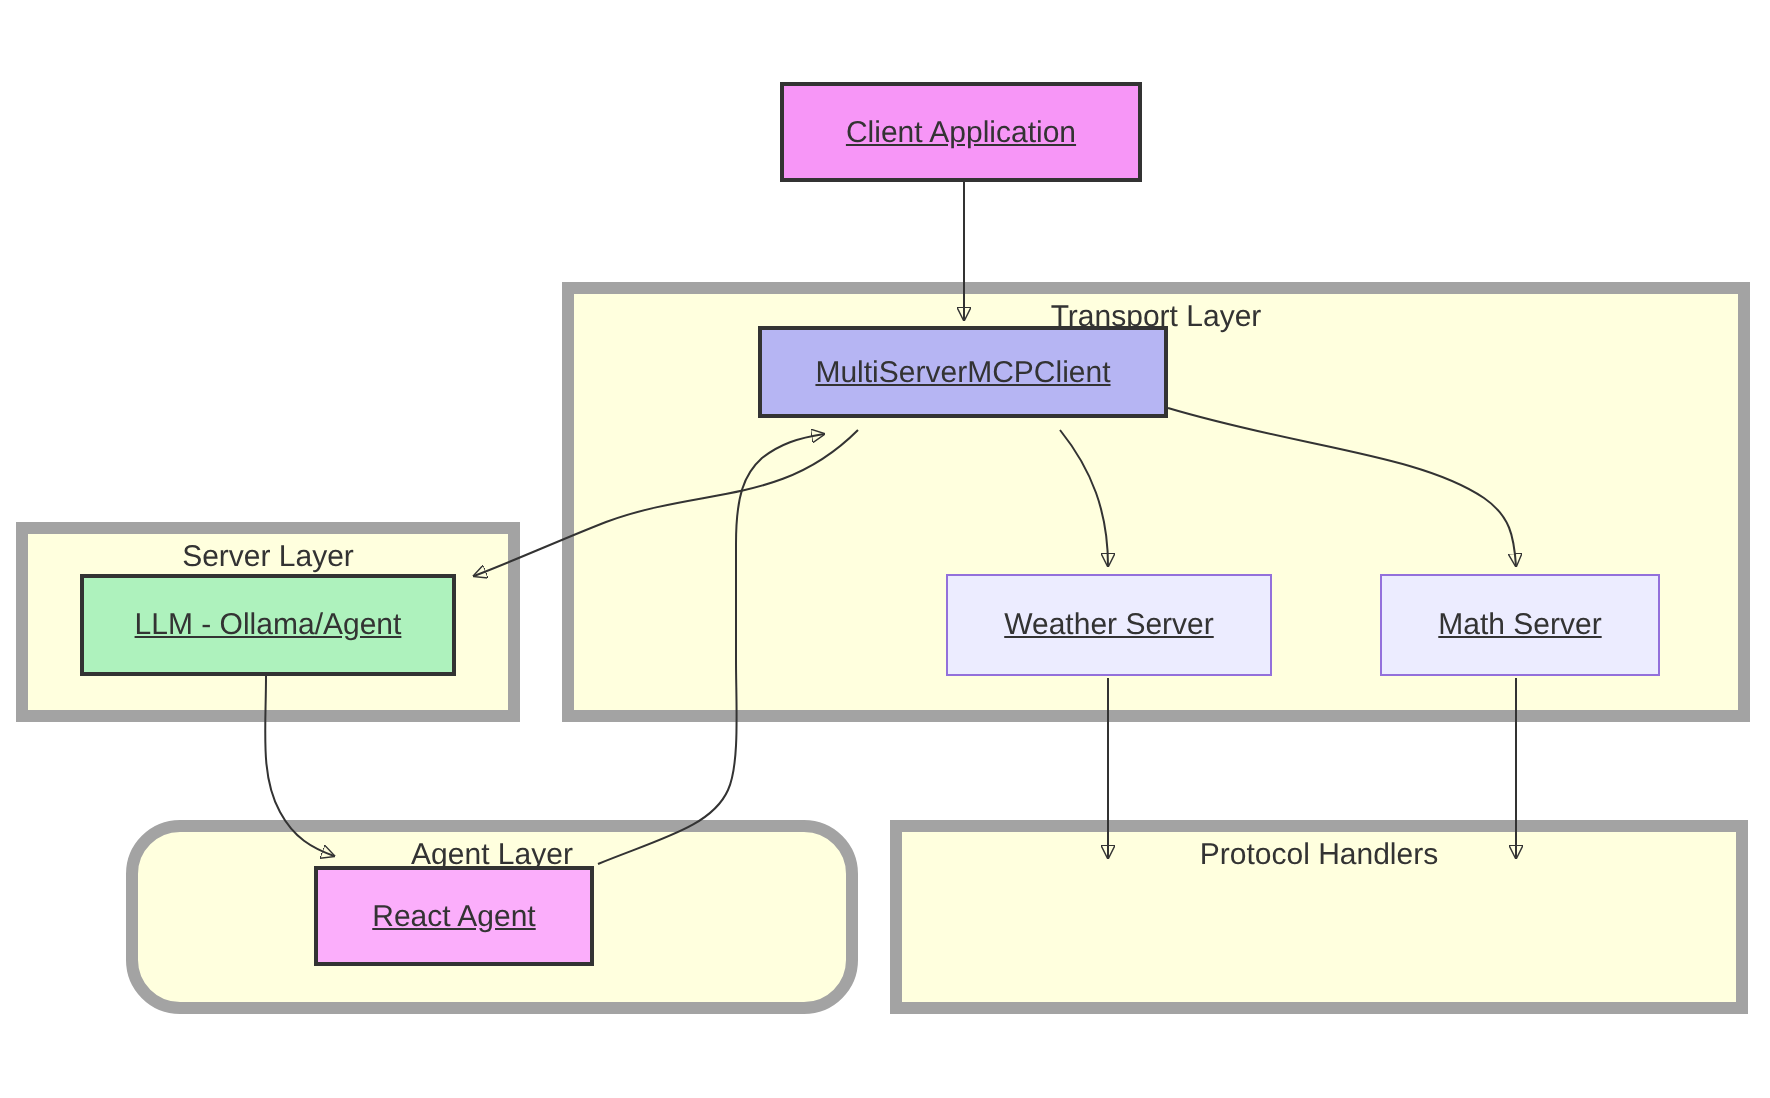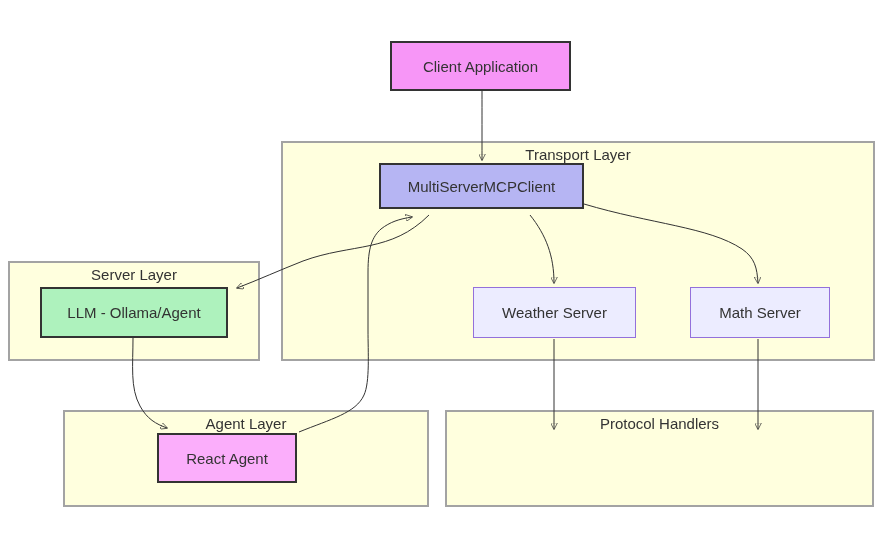--- a/index.html
+++ b/index.html
@@ -9,56 +9,57 @@
     background:#ffffff;
     font-family:"Liberation Sans","DejaVu Sans",sans-serif;
     color:#333333;
     overflow:hidden;
   }
   .edges{position:absolute;left:0;top:0;width:885px;height:549px;z-index:2;}
   .edges path{fill:none;stroke:#333333;stroke-width:1px;}
   .container{
     position:absolute;
     background:#ffffde;
-    border:2px solid #a3a3a3;
+    border:6px solid #a3a3a3;
     box-sizing:border-box;
     z-index:1;
   }
   .container-title{
     position:absolute;left:0;right:0;top:3px;
     text-align:center;
     font-size:15px;
     color:#333333;
   }
   .node{
     position:absolute;
     box-sizing:border-box;
     display:flex;align-items:center;justify-content:center;
     font-size:15px;
     color:#333333;
     text-align:center;
     z-index:3;
+    text-decoration:underline;
   }
   .node.styled{border:2px solid #333333;}
   .node.default{border:1px solid #9370db;background:#ececff;}
 </style>
 </head>
 <body>
 
 <div class="canvas">
 
   <div class="container" style="left:281px;top:141px;width:594px;height:220px;">
     <div class="container-title">Transport Layer</div>
   </div>
 
   <div class="container" style="left:8px;top:261px;width:252px;height:100px;">
     <div class="container-title">Server Layer</div>
   </div>
 
-  <div class="container" style="left:63px;top:410px;width:366px;height:97px;">
+  <div class="container" style="left:63px;top:410px;width:366px;height:97px;border-radius:27px;">
     <div class="container-title">Agent Layer</div>
   </div>
 
   <div class="container" style="left:445px;top:410px;width:429px;height:97px;">
     <div class="container-title">Protocol Handlers</div>
   </div>
 
   <svg class="edges">
     <defs>
       <marker id="arrow" viewBox="0 0 10 10" refX="9" refY="5" markerWidth="7" markerHeight="7" orient="auto">

